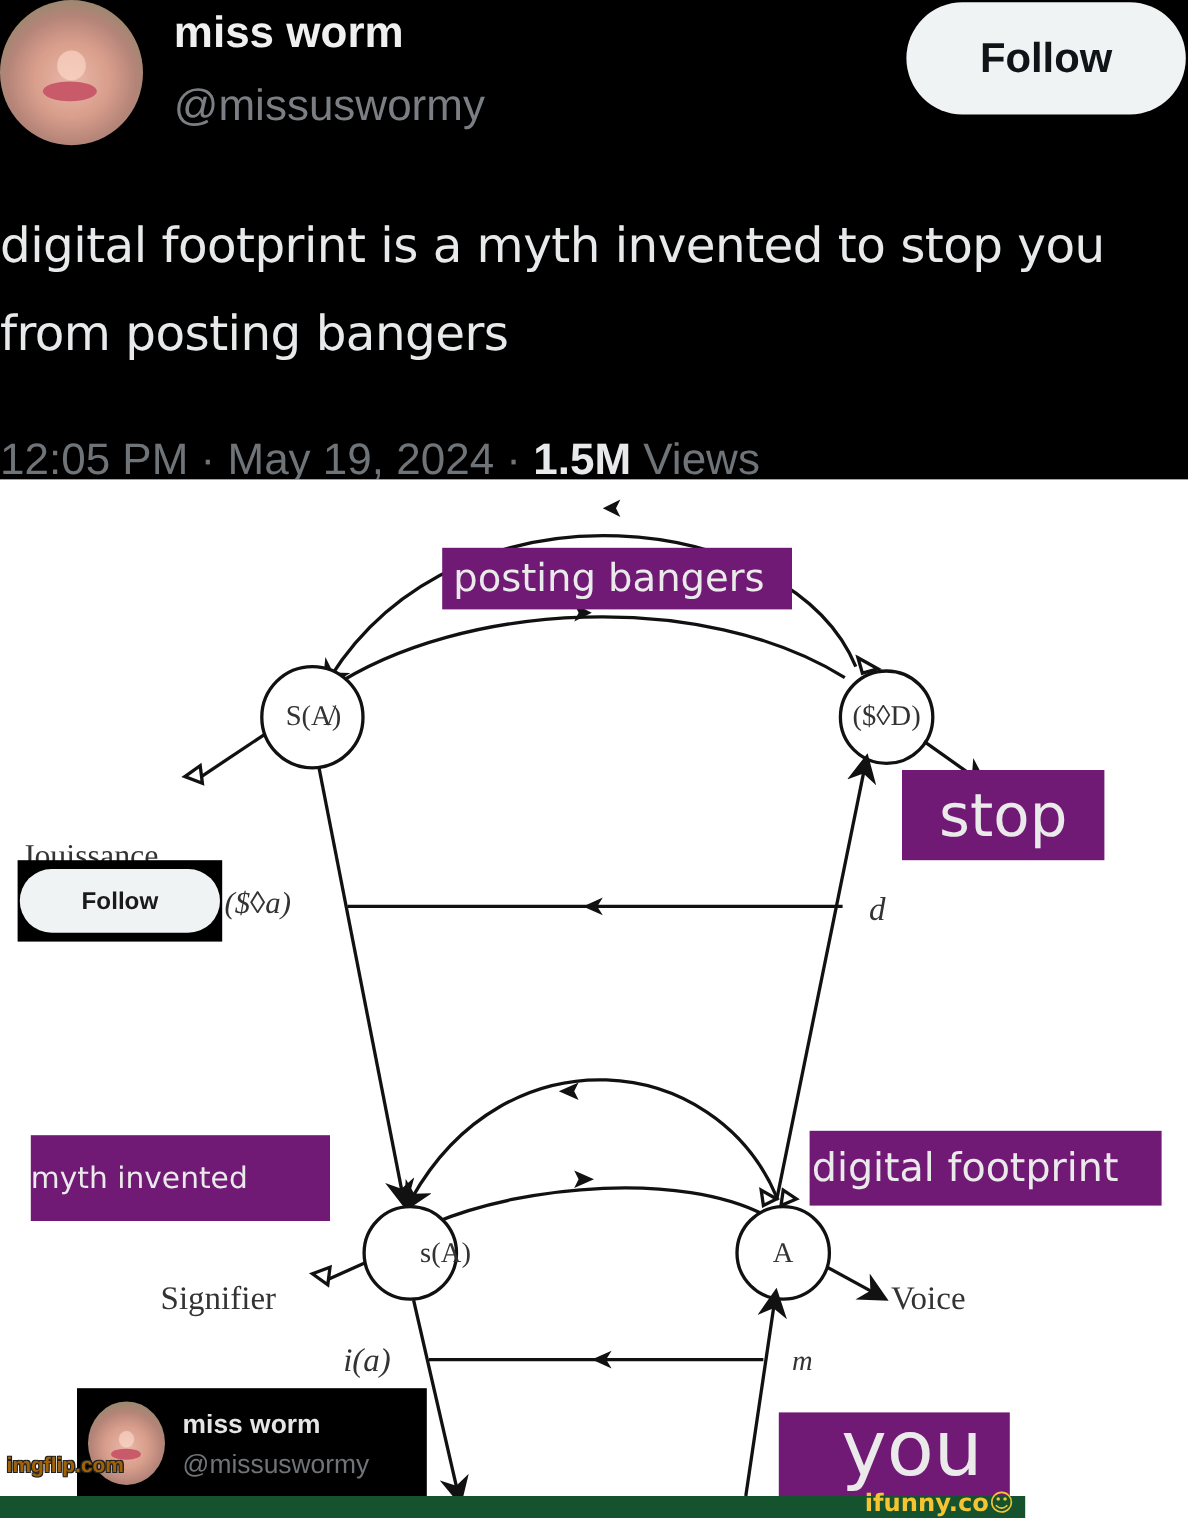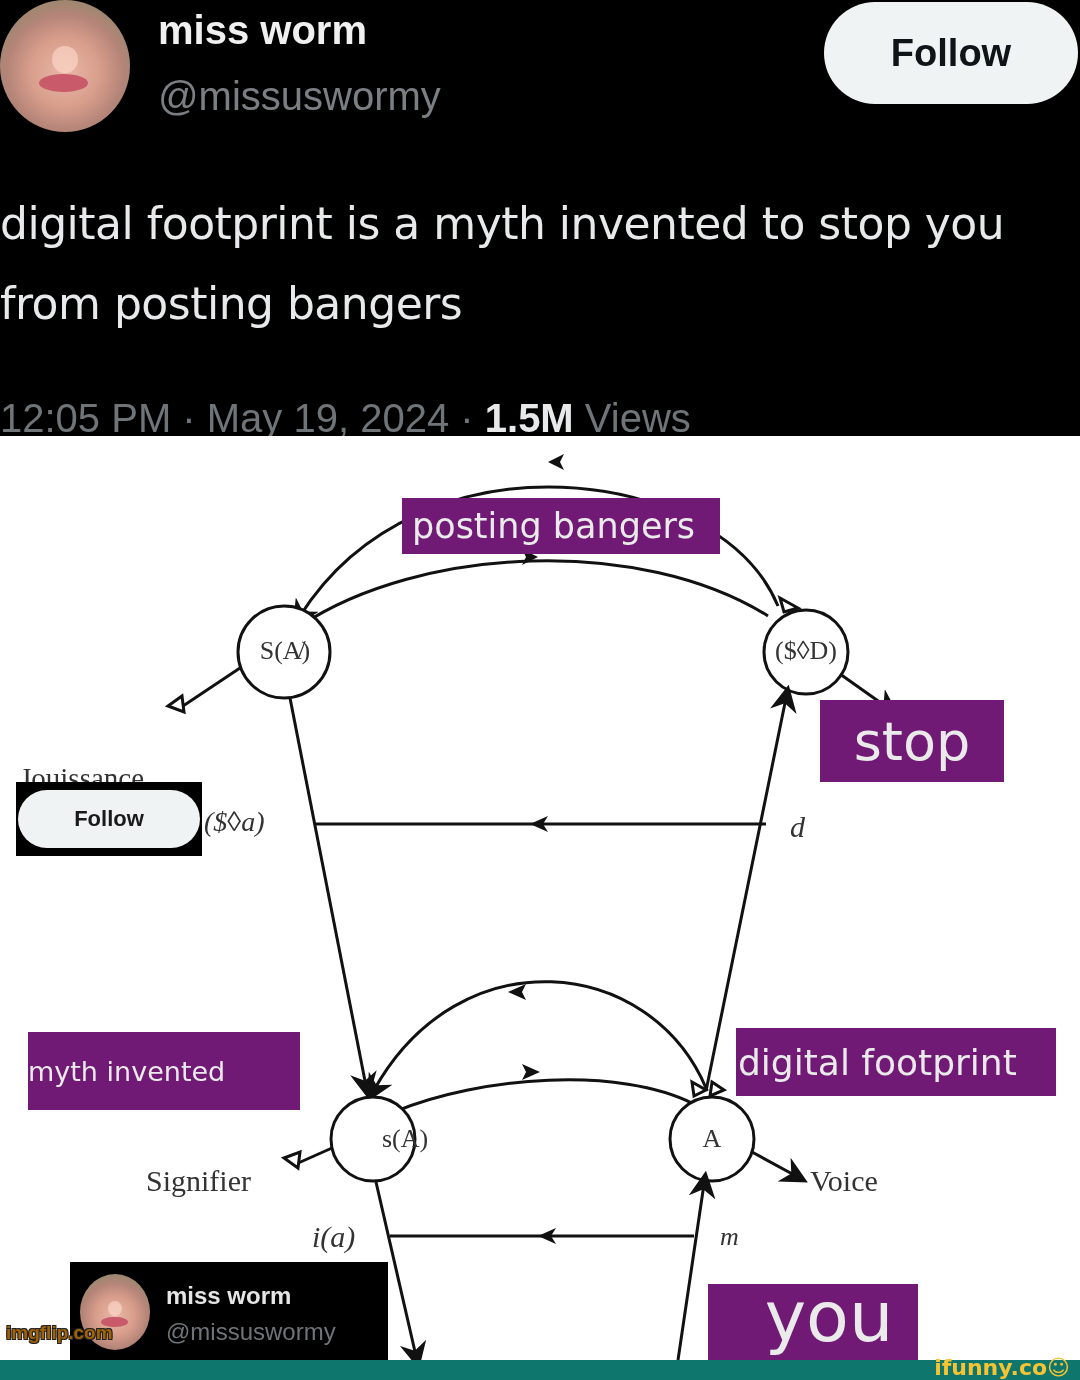--- a/index.html
+++ b/index.html
@@ -32,21 +32,21 @@
     font-family: "Liberation Sans", sans-serif; font-weight: bold; font-size: 22px; display: flex; align-items: center; justify-content: center; border: none; }
 
   .mini-card { position: absolute; left: 70px; top: 826px; width: 318px; height: 98px; background: #000; }
   .mini-card .avatar { left: 10px; top: 12px; width: 70px; height: 76px; }
   .mini-name { position: absolute; left: 96px; top: 20px; color: #e5e5e5; font-weight: bold; font-family: "Liberation Sans", sans-serif; font-size: 24px; }
   .mini-handle { position: absolute; left: 96px; top: 56px; color: #6f7479; font-family: "Liberation Sans", sans-serif; font-size: 24px; }
   .imgflip { position: absolute; left: 6px; top: 886px; color: #a16207; font-family: "Liberation Sans", sans-serif; font-size: 19px; font-weight: bold;
     text-shadow: -1px -1px 0 #222, 1px -1px 0 #222, -1px 1px 0 #222, 1px 1px 0 #222; }
 
   
-  .footer { position: absolute; left: 0; top: 1360px; width: 1080px; height: 20px; background: #0f766e; }
+  .footer { position: absolute; left: 0; top: 1360px; width: 932px; height: 20px; background: #14532d; }
   .ifunny { position: absolute; right: 10px; top: -4px; color: #f6c433; font-family: "DejaVu Sans", sans-serif; font-weight: bold; font-size: 22px; line-height: 24px; }
 </style>
 </head>
 <body>
 
 <div class="tweet">
   <div class="avatar">
     <div class="nose"></div>
     <div class="mouth"></div>
   </div>

